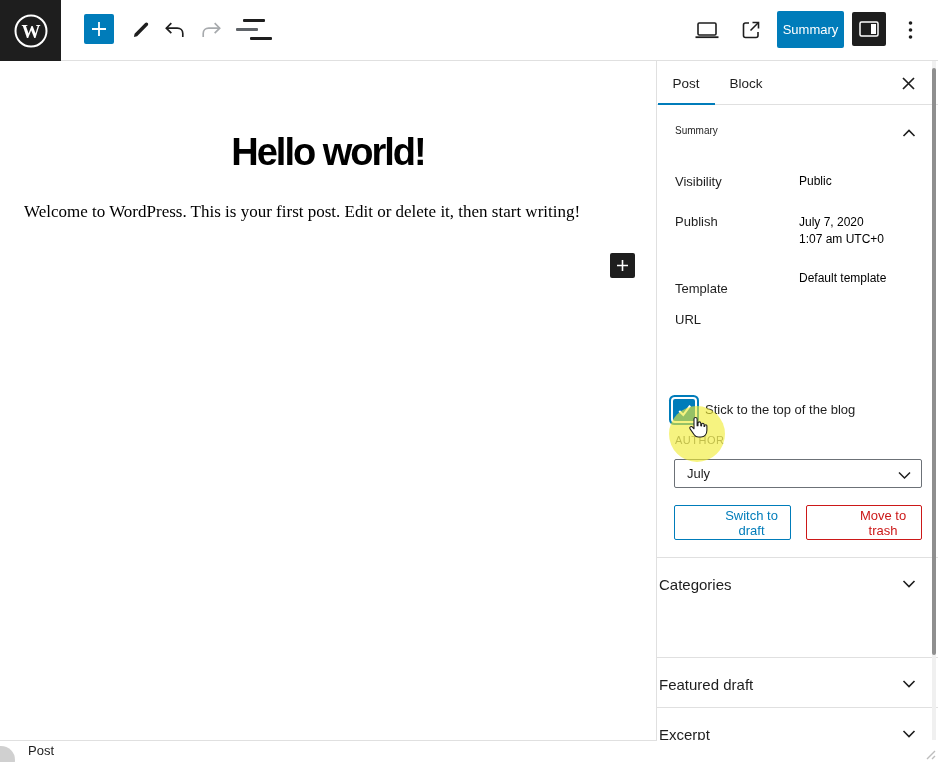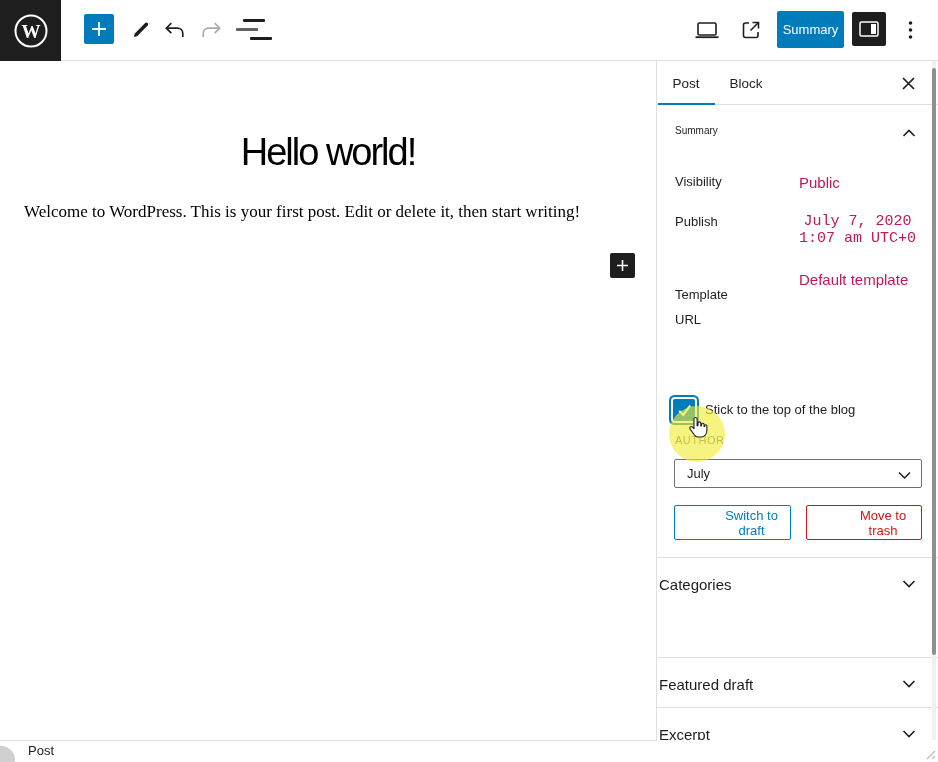--- a/index.html
+++ b/index.html
@@ -21,43 +21,43 @@
   .lv-2 { left:0px;  top:11px; background:#5f6368; }
   .lv-3 { left:14px; top:20px; }
   .icon-laptop   { left:694px; top:18px; width:26px; height:24px; }
   .icon-external { left:738px; top:18px; width:26px; height:24px; }
   .btn-update { position:absolute; left:777px; top:11px; width:67px; height:37px; background:#007cba; color:#fff; border:none; border-radius:2px; font-size:13px; font-family:inherit; cursor:pointer; }
   .btn-settings { position:absolute; left:852px; top:12px; width:34px; height:34px; background:#1e1e1e; border-radius:2px; display:flex; align-items:center; justify-content:center; cursor:pointer; }
   .icon-kebab { left:899px; top:18px; width:22px; height:24px; }
 
   
   .canvas { position:absolute; left:0; top:61px; width:657px; height:679px; background:#fff; border-right:1px solid #e0e0e0; }
-  .post-title { position:absolute; left:0; top:70px; width:656px; text-align:center; font-size:38px; font-weight:normal; letter-spacing:-2px; color:#000; }
+  .post-title { position:absolute; left:0; top:70px; width:656px; text-align:center; font-size:38px; font-weight:bold; letter-spacing:-2px; color:#000; }
   .post-paragraph { position:absolute; left:24px; top:141px; font-family:"Liberation Serif", serif; font-size:17px; color:#000; white-space:nowrap; }
   .block-inserter { position:absolute; left:610px; top:192px; width:25px; height:25px; background:#1e1e1e; border-radius:2px; display:flex; align-items:center; justify-content:center; cursor:pointer; }
 
   
   .sidebar { position:absolute; left:657px; top:61px; width:281px; height:701px; background:#fff; }
   .tabs-row { position:absolute; left:0; top:0; width:281px; height:44px; border-bottom:1px solid #e0e0e0; }
   .tab { position:absolute; top:0; height:44px; display:flex; align-items:center; justify-content:center; font-size:13.5px; cursor:pointer; }
   .tab-post  { left:0; width:58px; font-weight:500; }
   .tab-block { left:58px; width:62px; color:#1e1e1e; }
   .tab-underline { position:absolute; left:1px; top:42px; width:57px; height:2px; background:#007cba; }
   .close-btn { position:absolute; left:241px; top:12px; width:20px; height:20px; display:flex; align-items:center; justify-content:center; cursor:pointer; }
 
   .summary-header { position:absolute; left:0; top:44px; width:281px; height:53px; cursor:pointer; }
   .summary-title { position:absolute; left:18px; top:20px; font-size:10px; font-weight:400; }
   .chev { position:absolute; width:14px; height:10px; }
   .chev-summary { left:245px; top:23px; }
 
   .srow-label { position:absolute; left:18px; font-size:13px; color:#1e1e1e; }
-  .srow-value { position:absolute; left:142px; font-size:15px; color:#be185d; cursor:pointer;text-align:center; }
+  .srow-value { position:absolute; left:142px; font-size:12px; color:#000000; cursor:pointer; }
   .lab-visibility { top:113px; } .val-visibility { top:113px; }
-  .lab-publish { top:153px; }    .val-publish { top:153px; line-height:16.5px;font-family:Liberation Mono, monospace; }
-  .lab-template { top:226px;text-align:center; }   .val-template { top:210px; }
+  .lab-publish { top:153px; }    .val-publish { top:153px; line-height:16.5px; }
+  .lab-template { top:220px;text-align:center; }   .val-template { top:210px; }
   .lab-url { top:251px; }
 
   .checkbox { position:absolute; left:16px; top:338px; width:22px; height:22px; background:#007cba; border-radius:2px; box-shadow:0 0 0 2px #fff, 0 0 0 4px #007cba; display:flex; align-items:center; justify-content:center; cursor:pointer; }
   .sticky-label { position:absolute; left:48px; top:341px; font-size:13px; width:170px; line-height:16px; }
   .click-highlight { position:absolute; left:12px; top:345px; width:56px; height:56px; border-radius:50%; background:rgba(241,235,50,0.62); z-index:5; pointer-events:none; }
   .cursor-hand { position:absolute; left:28px; top:353px; width:25px; height:28px; z-index:6; pointer-events:none; }
   .author-label { position:absolute; left:18px; top:373px; font-size:11px; letter-spacing:0.5px; color:#757575; }
   .author-select { position:absolute; left:17px; top:398px; width:248px; height:29px; border:1px solid #6c7177; border-radius:2px; background:#fff; display:flex; align-items:center; font-size:13px; padding-left:12px; cursor:pointer; }
   .select-chev { position:absolute; right:10px; top:11px; }
 

